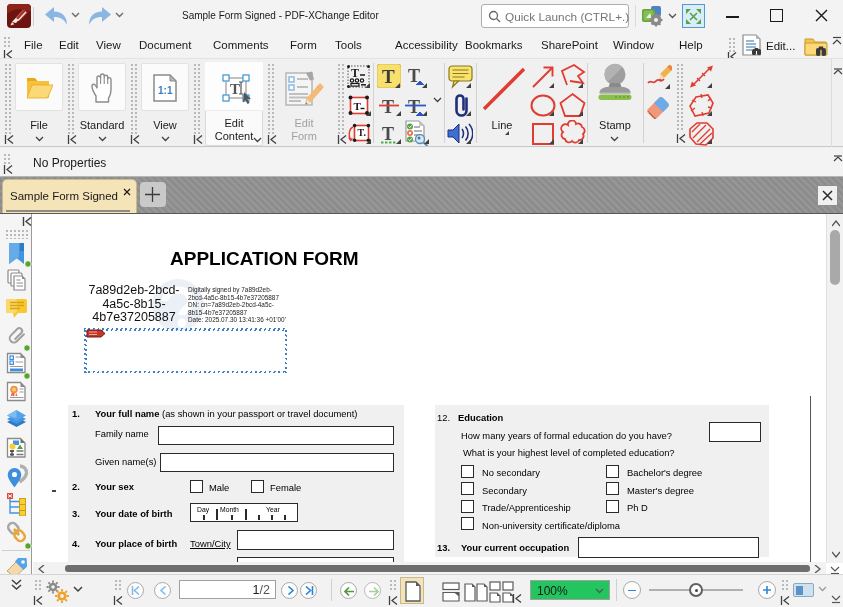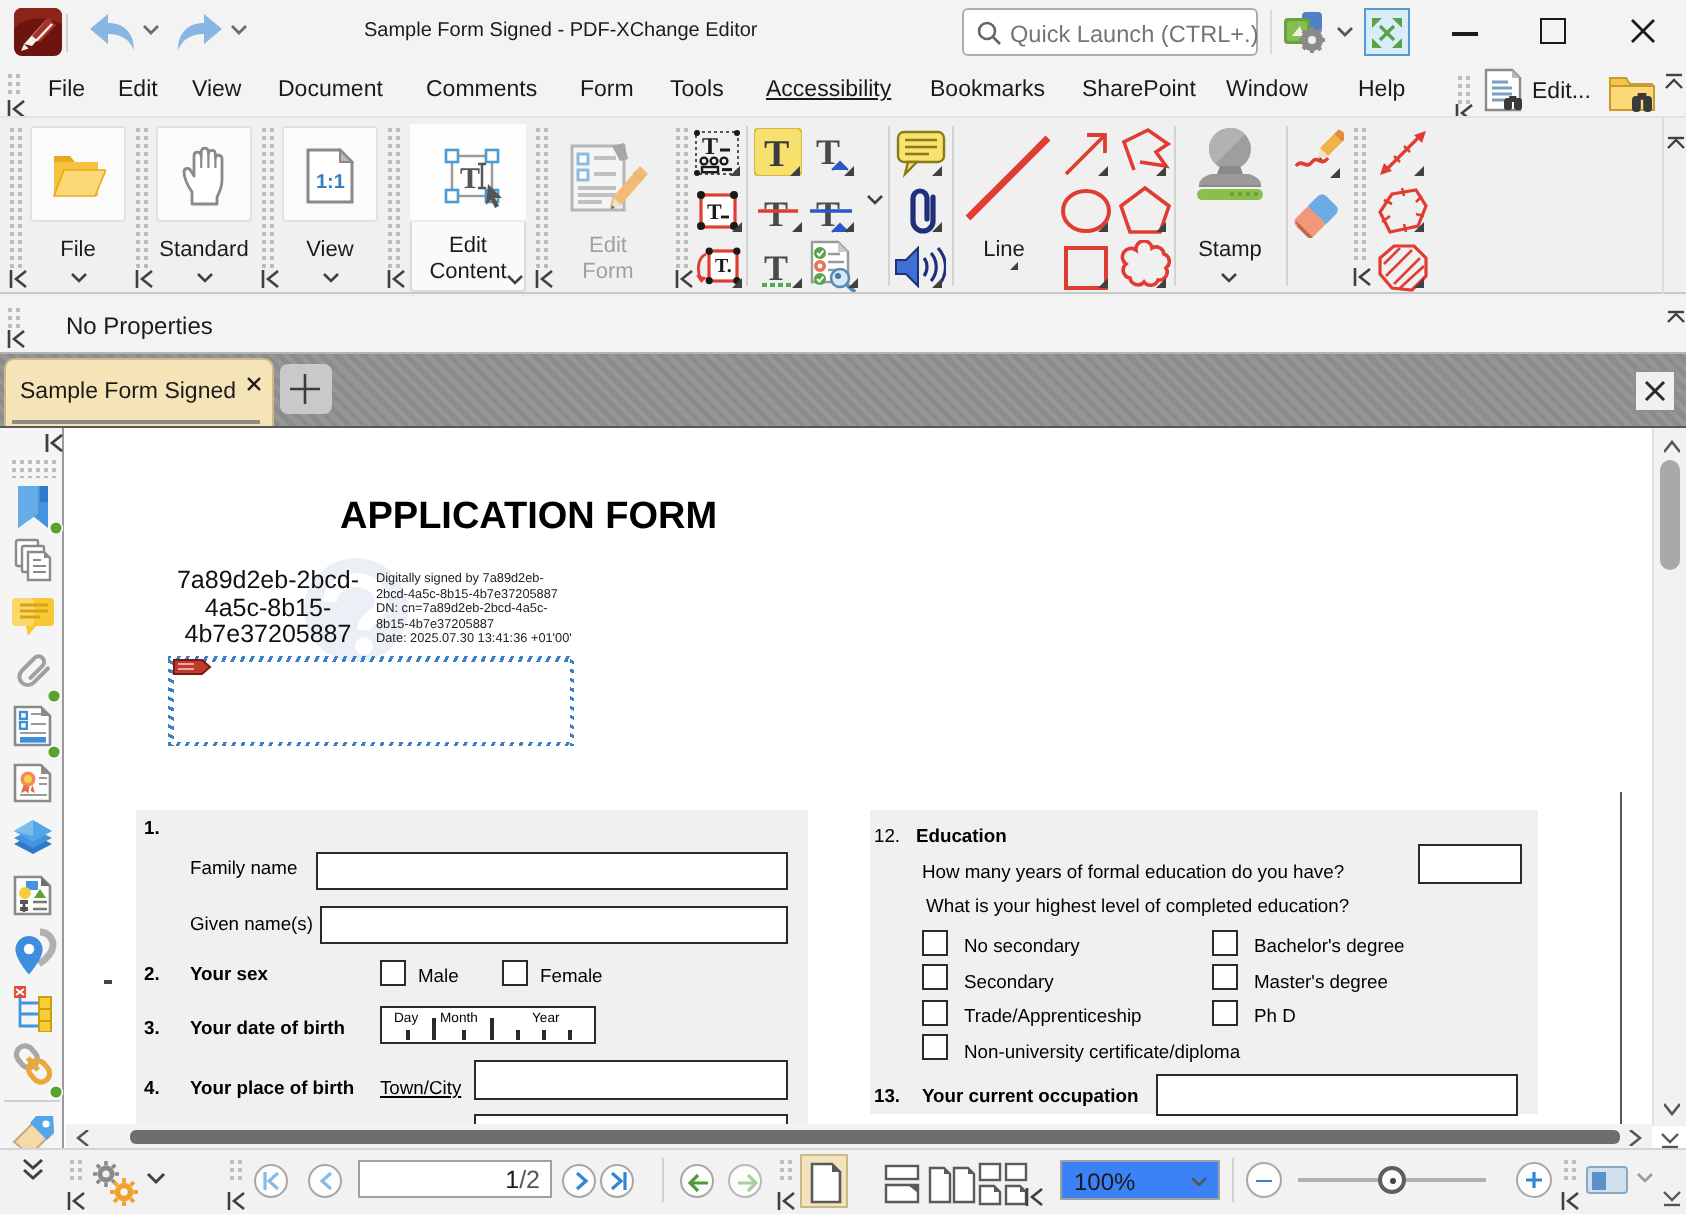--- a/index.html
+++ b/index.html
@@ -88,21 +88,21 @@
       <path d="M1.5 0 V9 M9 0.5 L4 4.5 L9 8.5" fill="none" stroke="#404040" stroke-width="1.3"></path>
     </svg>
   <div class="abs" style="left:0;top:7px;font-size:11.5px;color:#1a1a1a;">
     <span class="abs" style="left:24px;">File</span>
       <span class="abs" style="left:59px;">Edit</span>
       <span class="abs" style="left:96px;">View</span>
       <span class="abs" style="left:139px;">Document</span>
       <span class="abs" style="left:213px;">Comments</span>
       <span class="abs" style="left:290px;">Form</span>
       <span class="abs" style="left:335px;">Tools</span>
-      <span class="abs" style="left:383px;text-decoration:underline;">Accessibility</span>
+      <span class="abs" style="left:395px;">Accessibility</span>
       <span class="abs" style="left:465px;">Bookmarks</span>
       <span class="abs" style="left:541px;">SharePoint</span>
       <span class="abs" style="left:613px;">Window</span>
       <span class="abs" style="left:679px;">Help</span>
   </div>
   <div class="abs grip" style="left:727px;top:4px;width:10px;height:16px;"></div>
   <svg class="abs" style="left:727px;top:20px;" width="11" height="9" viewBox="0 0 11 9">
       <path d="M1.5 0 V9 M9 0.5 L4 4.5 L9 8.5" fill="none" stroke="#404040" stroke-width="1.3"></path>
     </svg>
 
@@ -606,20 +606,21 @@
       <path d="M1 1 h14 l4 3.5 -4 3.5 h-14 z" fill="#c0392b" stroke="#7a1a10" stroke-width="1"></path>
       <path d="M3 3 h8 M3 5.5 h8" stroke="#e8a8a0" stroke-width="1"></path>
     </svg>
 
     <div class="abs" style="left:35px;top:190px;width:336px;height:157px;background:#f0f0f0;"></div>
     <div class="abs" style="left:402px;top:190px;width:334px;height:152px;background:#f0f0f0;"></div>
     <div class="abs" style="left:777px;top:181px;width:1px;height:166px;background:#555;"></div>
     <div class="abs" style="left:19px;top:275px;width:4px;height:1.5px;background:#444;"></div>
 
     <div class="abs" style="left:39px;top:193px;font-size:9.4px;font-weight:bold;">1.</div>
+    <div class="abs" style="left:62px;top:193px;font-size:9.4px;"><b>Your full name</b> (as shown in your passport or travel document)</div>
     <div class="abs" style="left:62px;top:212.5px;font-size:9.4px;">Family name</div>
     <div class="abs" style="left:125px;top:211px;width:236px;height:19px;background:#fff;border:1.5px solid #2a2a2a;"></div>
     <div class="abs" style="left:62px;top:240.5px;font-size:9.4px;">Given name(s)</div>
     <div class="abs" style="left:127px;top:238px;width:234px;height:19px;background:#fff;border:1.5px solid #2a2a2a;"></div>
     <div class="abs" style="left:39px;top:266px;font-size:9.4px;font-weight:bold;">2.</div>
     <div class="abs" style="left:62px;top:266px;font-size:9.4px;font-weight:bold;">Your sex</div>
     <div class="abs" style="left:157px;top:265px;width:13px;height:13px;background:#fff;border:1.5px solid #2a2a2a;"></div>
     <div class="abs" style="left:176px;top:267px;font-size:9.4px;">Male</div>
     <div class="abs" style="left:218px;top:265px;width:13px;height:13px;background:#fff;border:1.5px solid #2a2a2a;"></div>
     <div class="abs" style="left:237px;top:267px;font-size:9.4px;">Female</div>
@@ -781,21 +782,21 @@
     <rect x="14" y="1" width="10" height="8" fill="#fff" stroke="#5a5a5a" stroke-width="1.2"></rect>
     <path d="M1 12 h7 l3 3 v6 H1 z" fill="#fff" stroke="#5a5a5a" stroke-width="1.2"></path>
       <path d="M8 12 l3 3 h-3 z" fill="#5a5a5a"></path>
     <path d="M14 12 h7 l3 3 v6 h-10 z" fill="#fff" stroke="#5a5a5a" stroke-width="1.2"></path>
       <path d="M21 12 l3 3 h-3 z" fill="#5a5a5a"></path>
   </svg>
   <svg class="abs" style="left:512px;top:19px;" width="11" height="9" viewBox="0 0 11 9">
       <path d="M1.5 0 V9 M9 0.5 L4 4.5 L9 8.5" fill="none" stroke="#404040" stroke-width="1.3"></path>
     </svg>
 
-  <div class="abs" style="left:530px;top:5px;width:80px;height:20px;background:#3b82f6;border:1px solid #a0a0a0;">
+  <div class="abs" style="left:530px;top:5px;width:80px;height:20px;background:#22c55e;border:1px solid #a0a0a0;">
     <div class="abs" style="left:6px;top:3px;font-size:12px;color:#1a1a1a;">100%</div>
     <svg class="abs" style="left:64px;top:7px;" width="9" height="6" viewBox="0 0 9 6">
         <path d="M1 1 L4.5 4.5 L8 1" fill="none" stroke="#555" stroke-width="1.3"></path>
       </svg>
   </div>
   <div class="abs" style="left:616px;top:4px;width:1px;height:22px;background:#d0d0d0;"></div>
   <div class="abs" style="left:623px;top:6px;width:18px;height:18px;border:1px solid #a8a8a8;border-radius:50%;background:#fdfdfd;">
     <div class="abs" style="left:4px;top:7.5px;width:8px;height:1.6px;background:#2e86d5;"></div>
   </div>
   <div class="abs" style="left:649px;top:14px;width:94px;height:2px;background:#b0b0b0;"></div>

